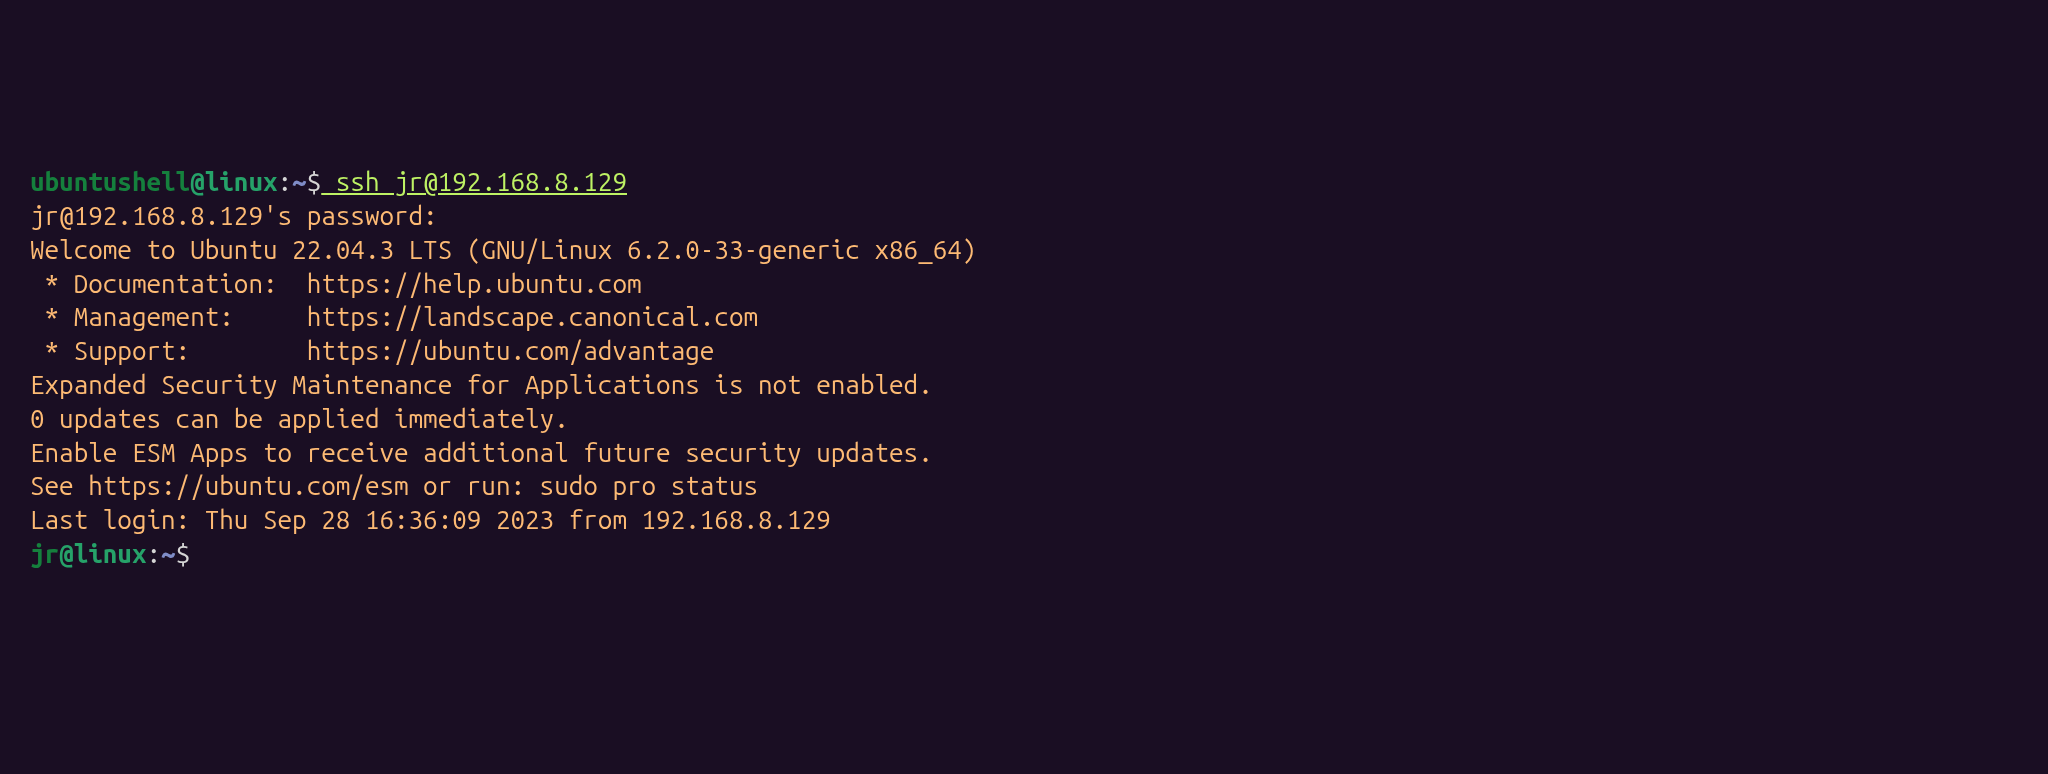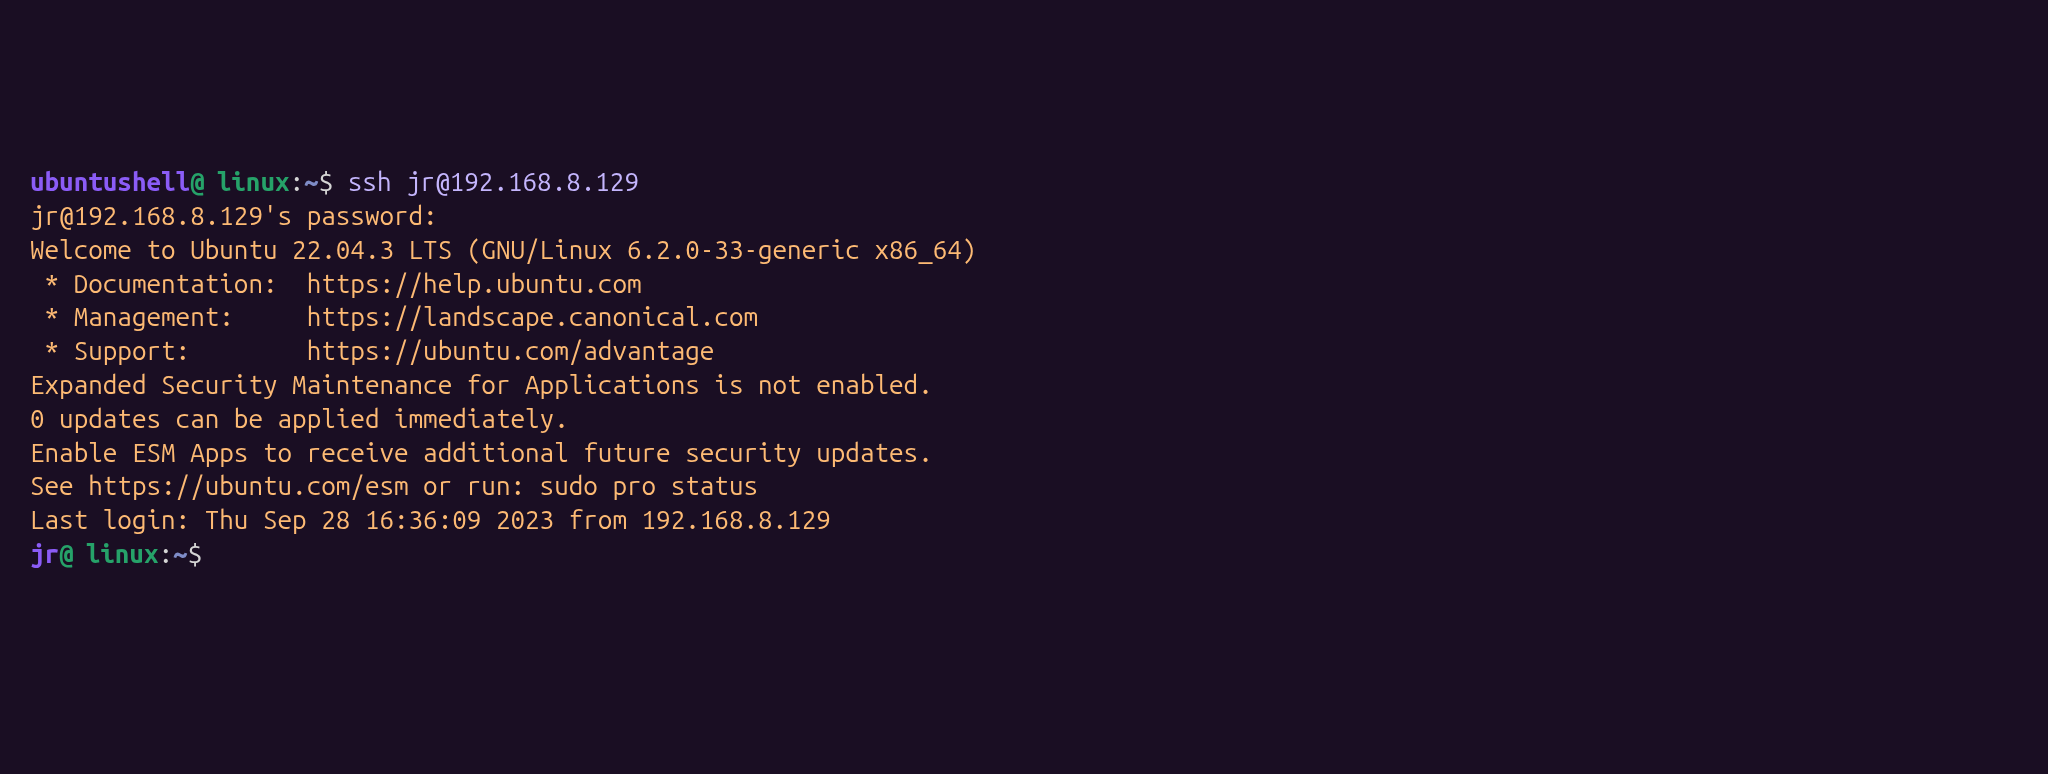--- a/index.html
+++ b/index.html
@@ -13,44 +13,44 @@
       font-size: 26px;
       line-height: 1.3;
       color: #d5d5d5;
       padding: 30px 30px 30px 30px;
       width: 2048px;
       height: 774px;
       overflow: hidden;
       white-space: pre;
     }
     .prompt-user {
-      color: #8b5cf6;
+      color: #15803d;
       font-weight: bold;
     }
     .prompt-host {
       color: #26a269;
       font-weight: bold;
-      padding-left: 12px;
     }
     .prompt-at {
       color: #26a269;
       font-weight: bold;
     }
     .prompt-colon {
       color: #d5d5d5;
     }
     .prompt-path {
       color: #7f8cc7;
       font-weight: bold;
     }
     .prompt-dollar {
       color: #d5d5d5;
     }
     .cmd {
-      color: #c4b5fd;
+      color: #bef264;
+      text-decoration: underline;
     }
     .output {
       color: #fdba74;
     }
     .line {
       display: block;
     }
     .terminal-content {
       width: 100%;
     }

